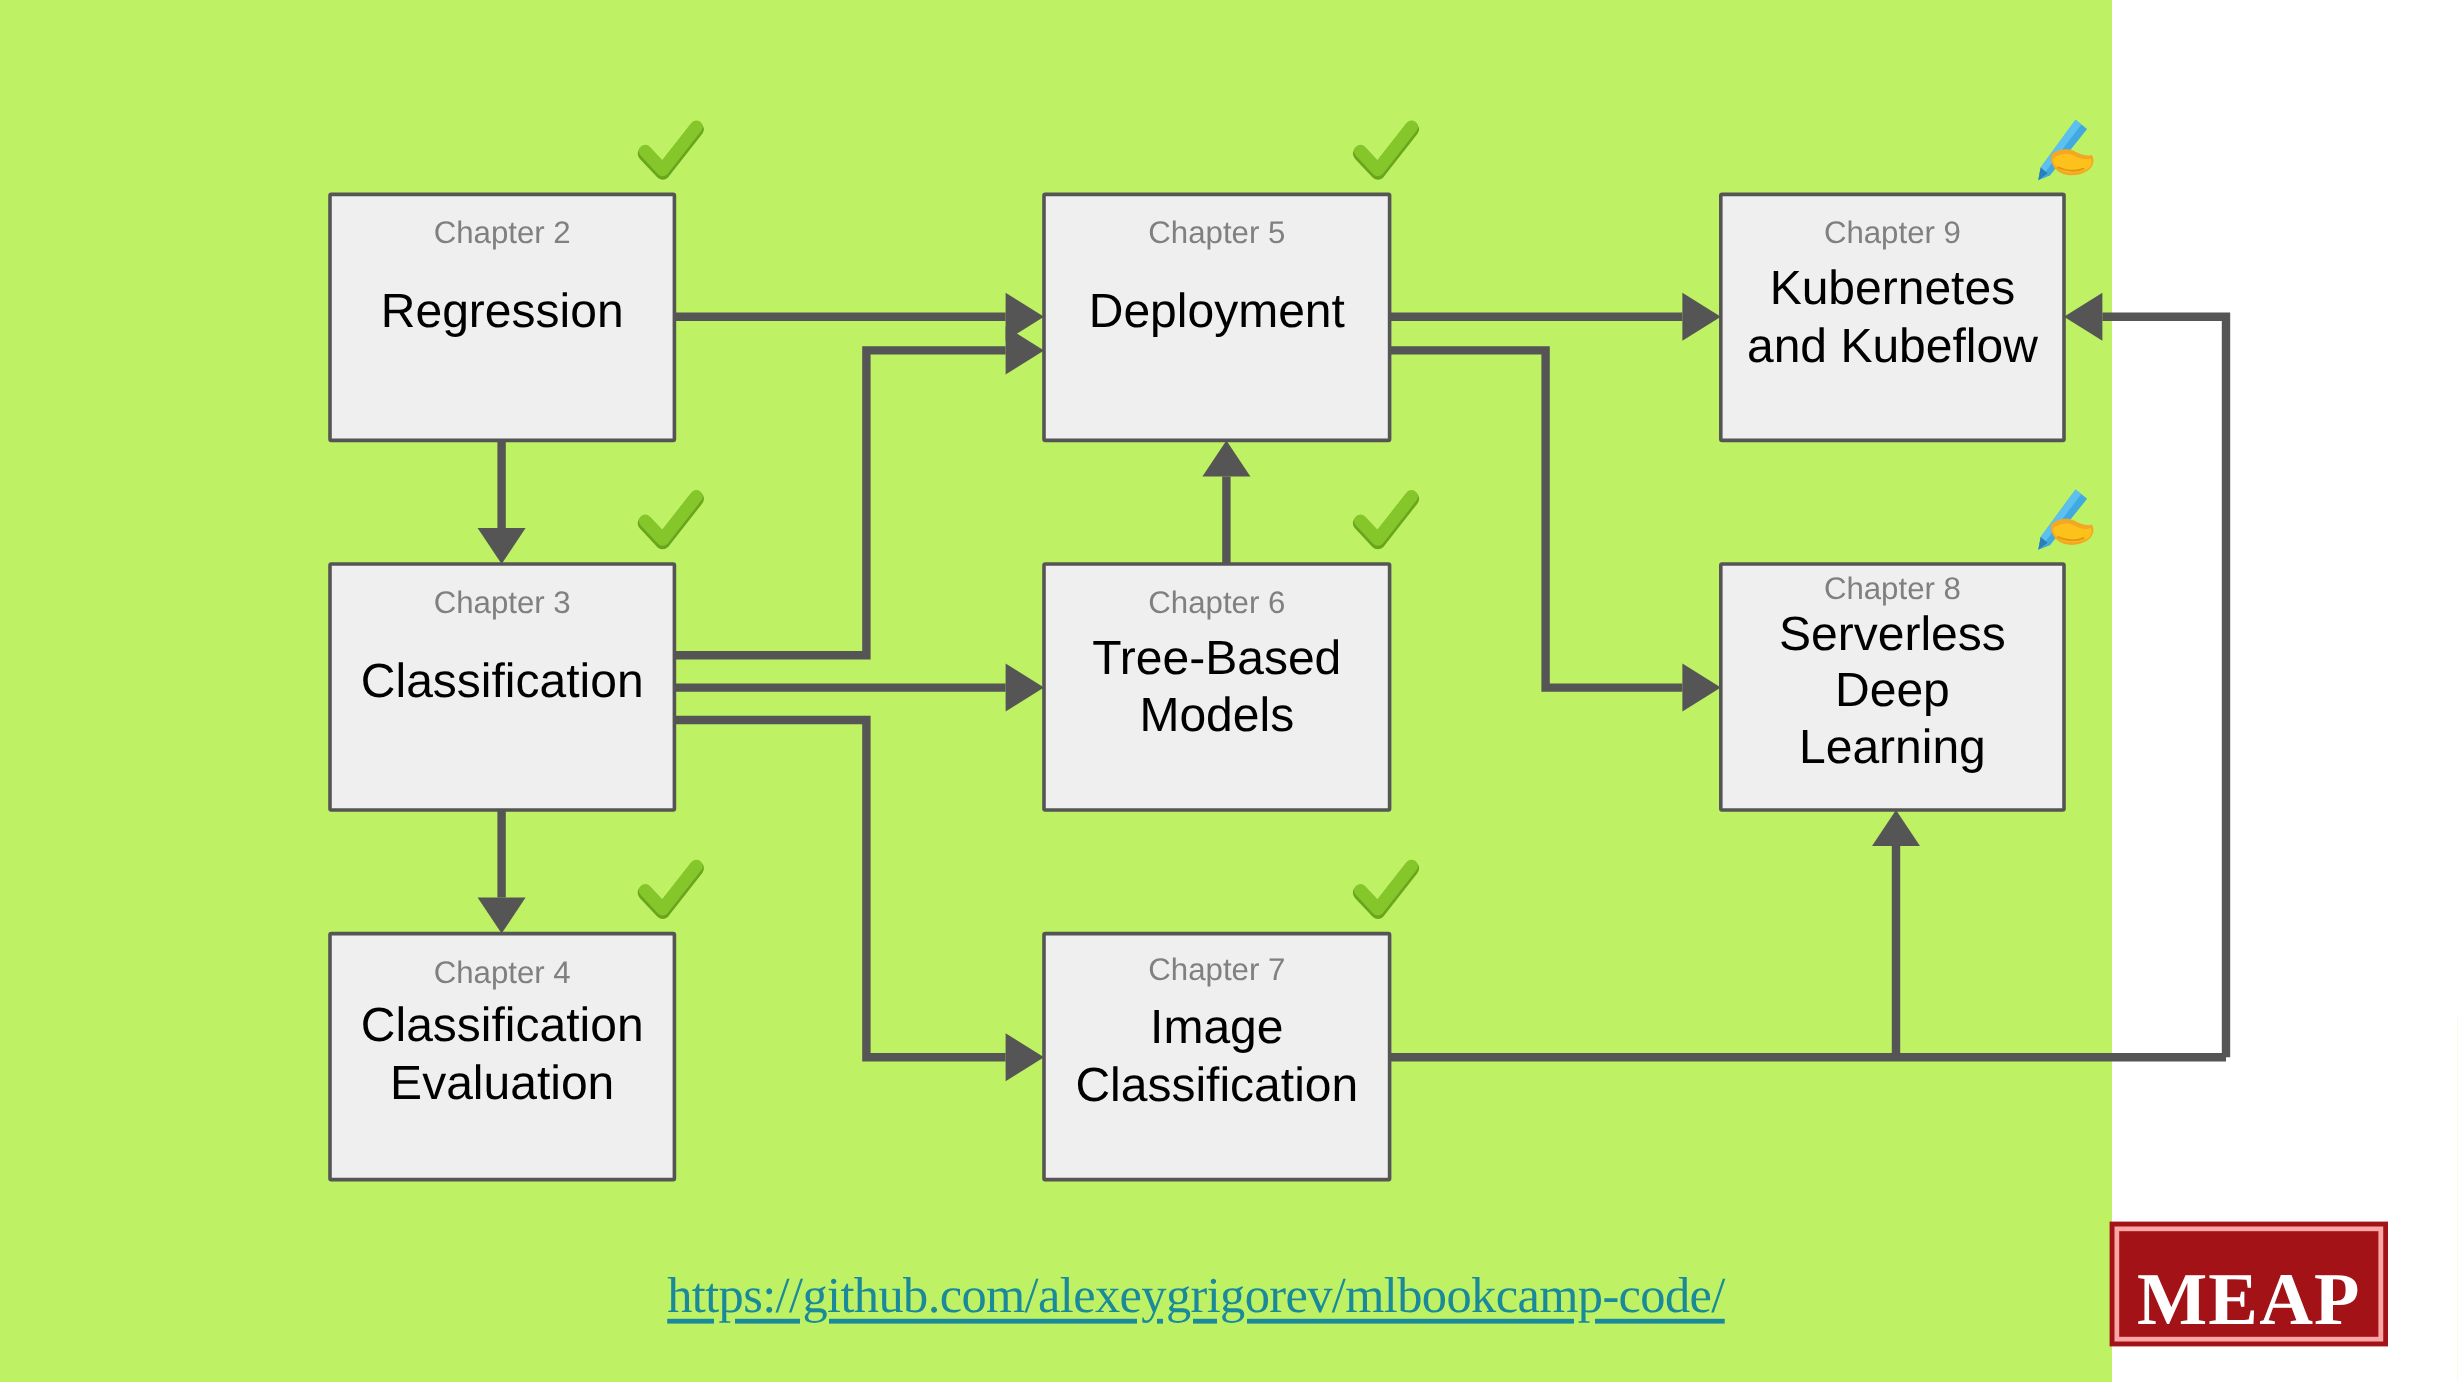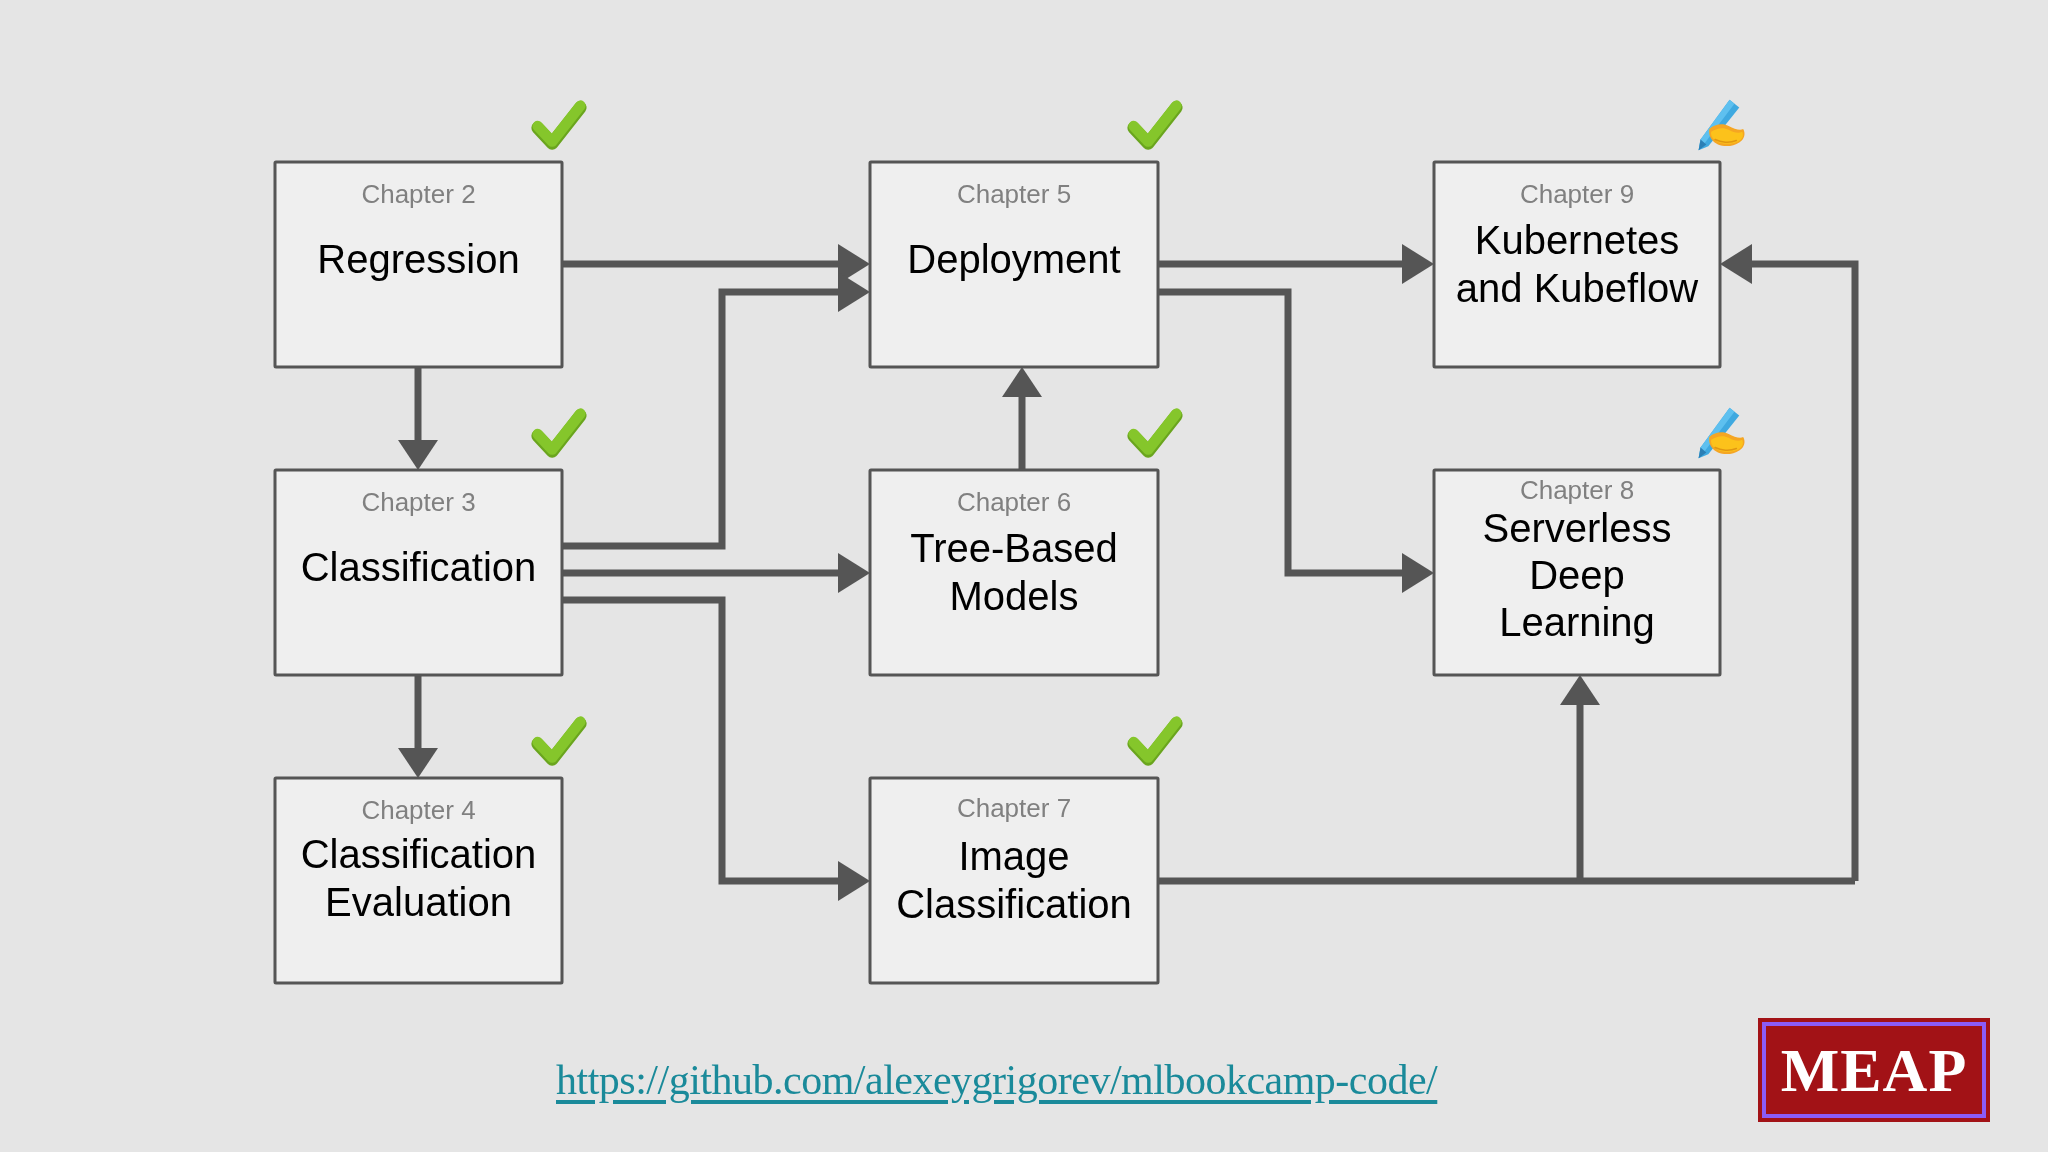--- a/index.html
+++ b/index.html
@@ -9,23 +9,23 @@
   }
   body {
     width: 2048px;
     height: 1152px;
     overflow: hidden;
     font-family: "Liberation Sans", sans-serif;
     position: relative;
   }
   #stage {
     position: relative;
-    width: 2048px;
+    width: 1760px;
     height: 1152px;
-    background: #e5e5e5;
+    background: #bef264;
   }
   svg#diagram {
     position: absolute;
     left: 0;
     top: 0;
     width: 2048px;
     height: 1152px;
   }
   .node-rect {
     fill: #efefef;
@@ -73,25 +73,25 @@
     white-space: nowrap;
     letter-spacing: -0.5px;
   }
   .meap-logo {
     position: absolute;
     left: 1762px;
     top: 1022px;
     width: 224px;
     height: 96px;
     background: #a21216;
-    border: 4px solid #8b5cf6;
+    border: 4px solid #fca5a5;
     box-sizing: border-box;
     outline: 4px solid #a21216;
     display: flex;
-    align-items: center;
+    align-items: flex-end;
     justify-content: center;
   }
   .meap-text {
     color: #ffffff;
     font-family: "Liberation Serif", serif;
     font-size: 62px;
     font-weight: 700;
     letter-spacing: 1px;
     line-height: 1;
   }

